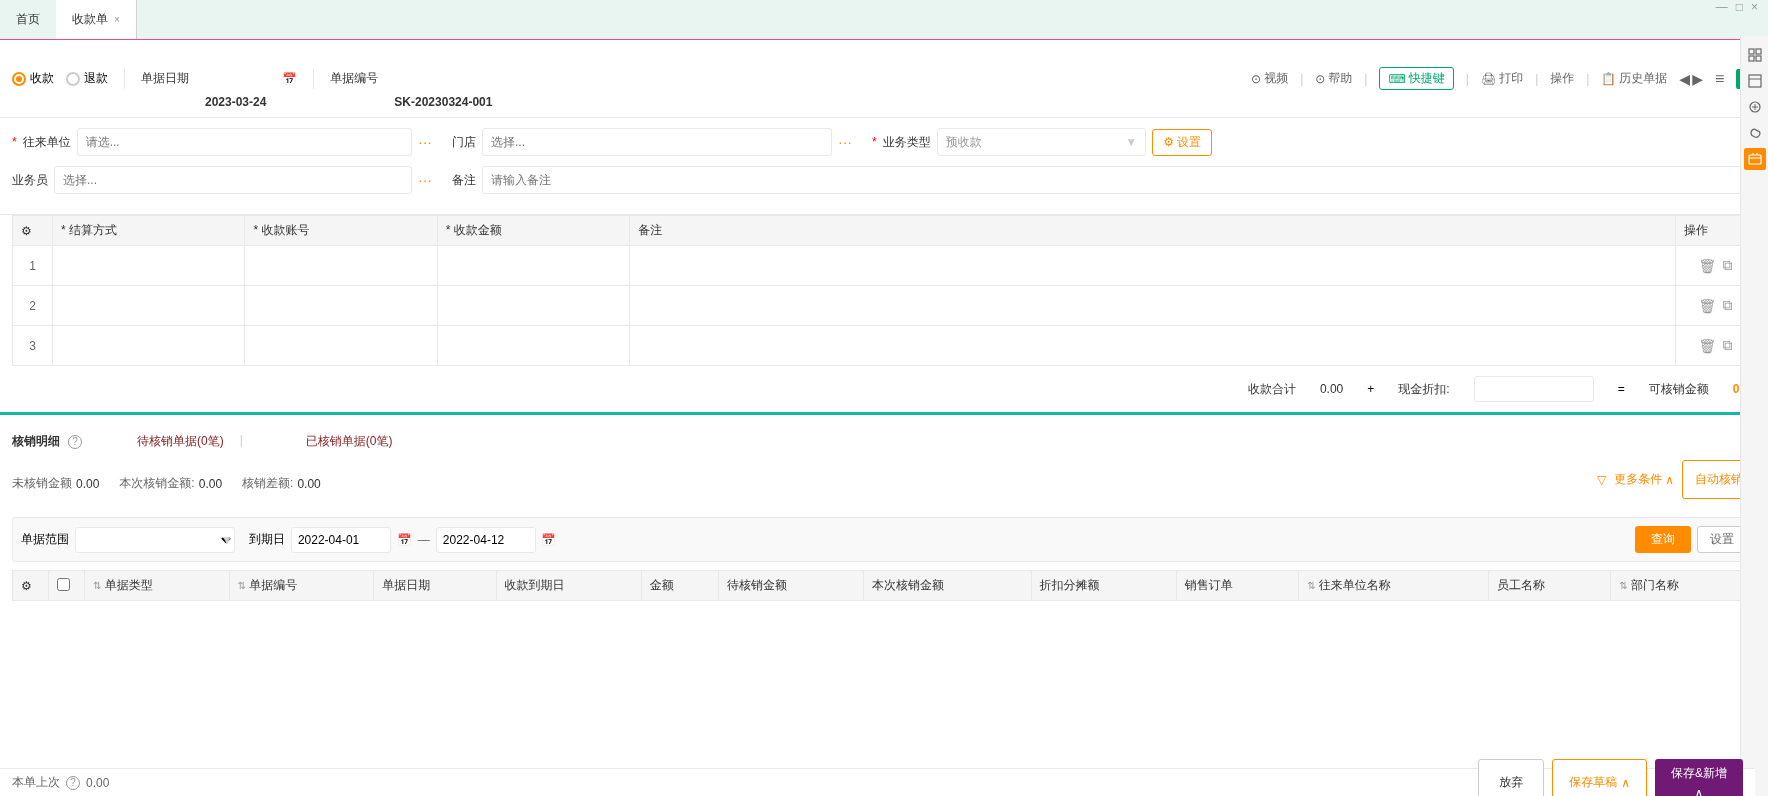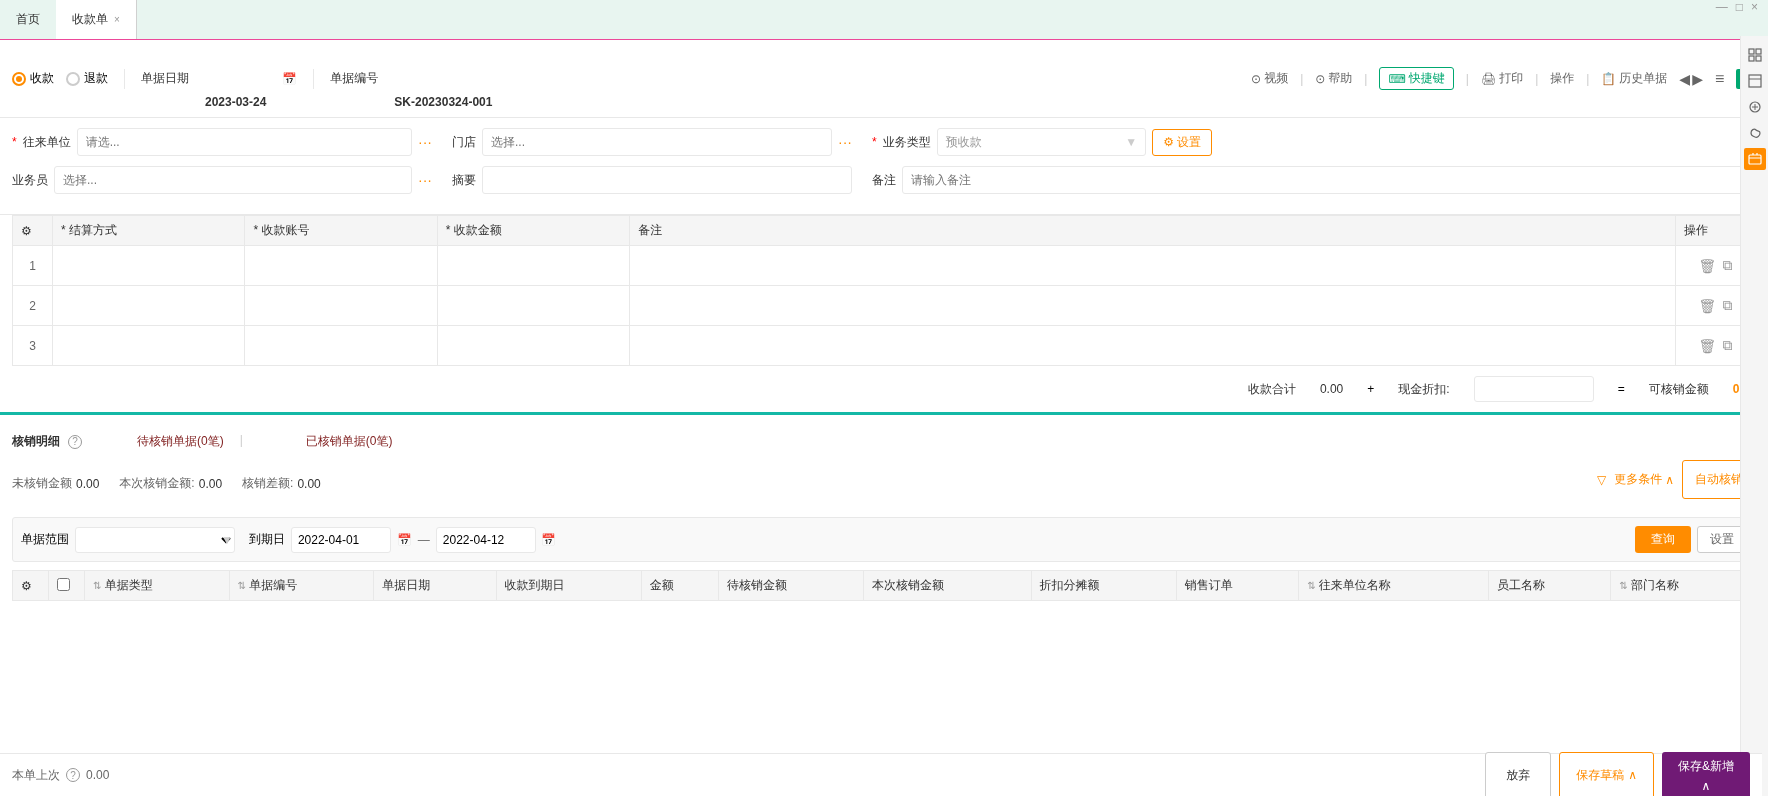--- a/index.html
+++ b/index.html
@@ -422,22 +422,22 @@
     .bottom-table th .sort-arrows {
       color: #999;
       font-size: 10px;
     }
 
     
     .bottom-bar {
       position: fixed;
       bottom: 0;
       left: 0;
-      right: 6px;
-      height: 43px;
+      right: 13px;
+      height: 28px;
       background: #fff;
       border-top: 1px solid #e8e8e8;
       display: flex;
       align-items: center;
       padding: 3px 12px;
       gap: 10px;
       z-index: 100;
     }
     .bottom-info {
       display: flex;
@@ -648,24 +648,20 @@
       </div>
     </div>
     <div class="form-row">
 
       <div class="form-field" style="max-width:420px;">
         <span class="form-field-label">业务员</span>
         <input class="form-input" type="text" placeholder="选择..." style="">
         <span class="more-btn">···</span>
       </div>
 
-      <div class="form-field" style="max-width:400px;">
-        <span class="form-field-label">摘要</span>
-        <input class="form-input" type="text" style="">
-      </div>
 
       <div class="form-field">
         <span class="form-field-label">备注</span>
         <input class="form-input" type="text" placeholder="请输入备注" style="">
       </div>
     </div>
   </div>
 
   <div style="padding: 0 12px; background:#fff;">
     <table class="data-table">

